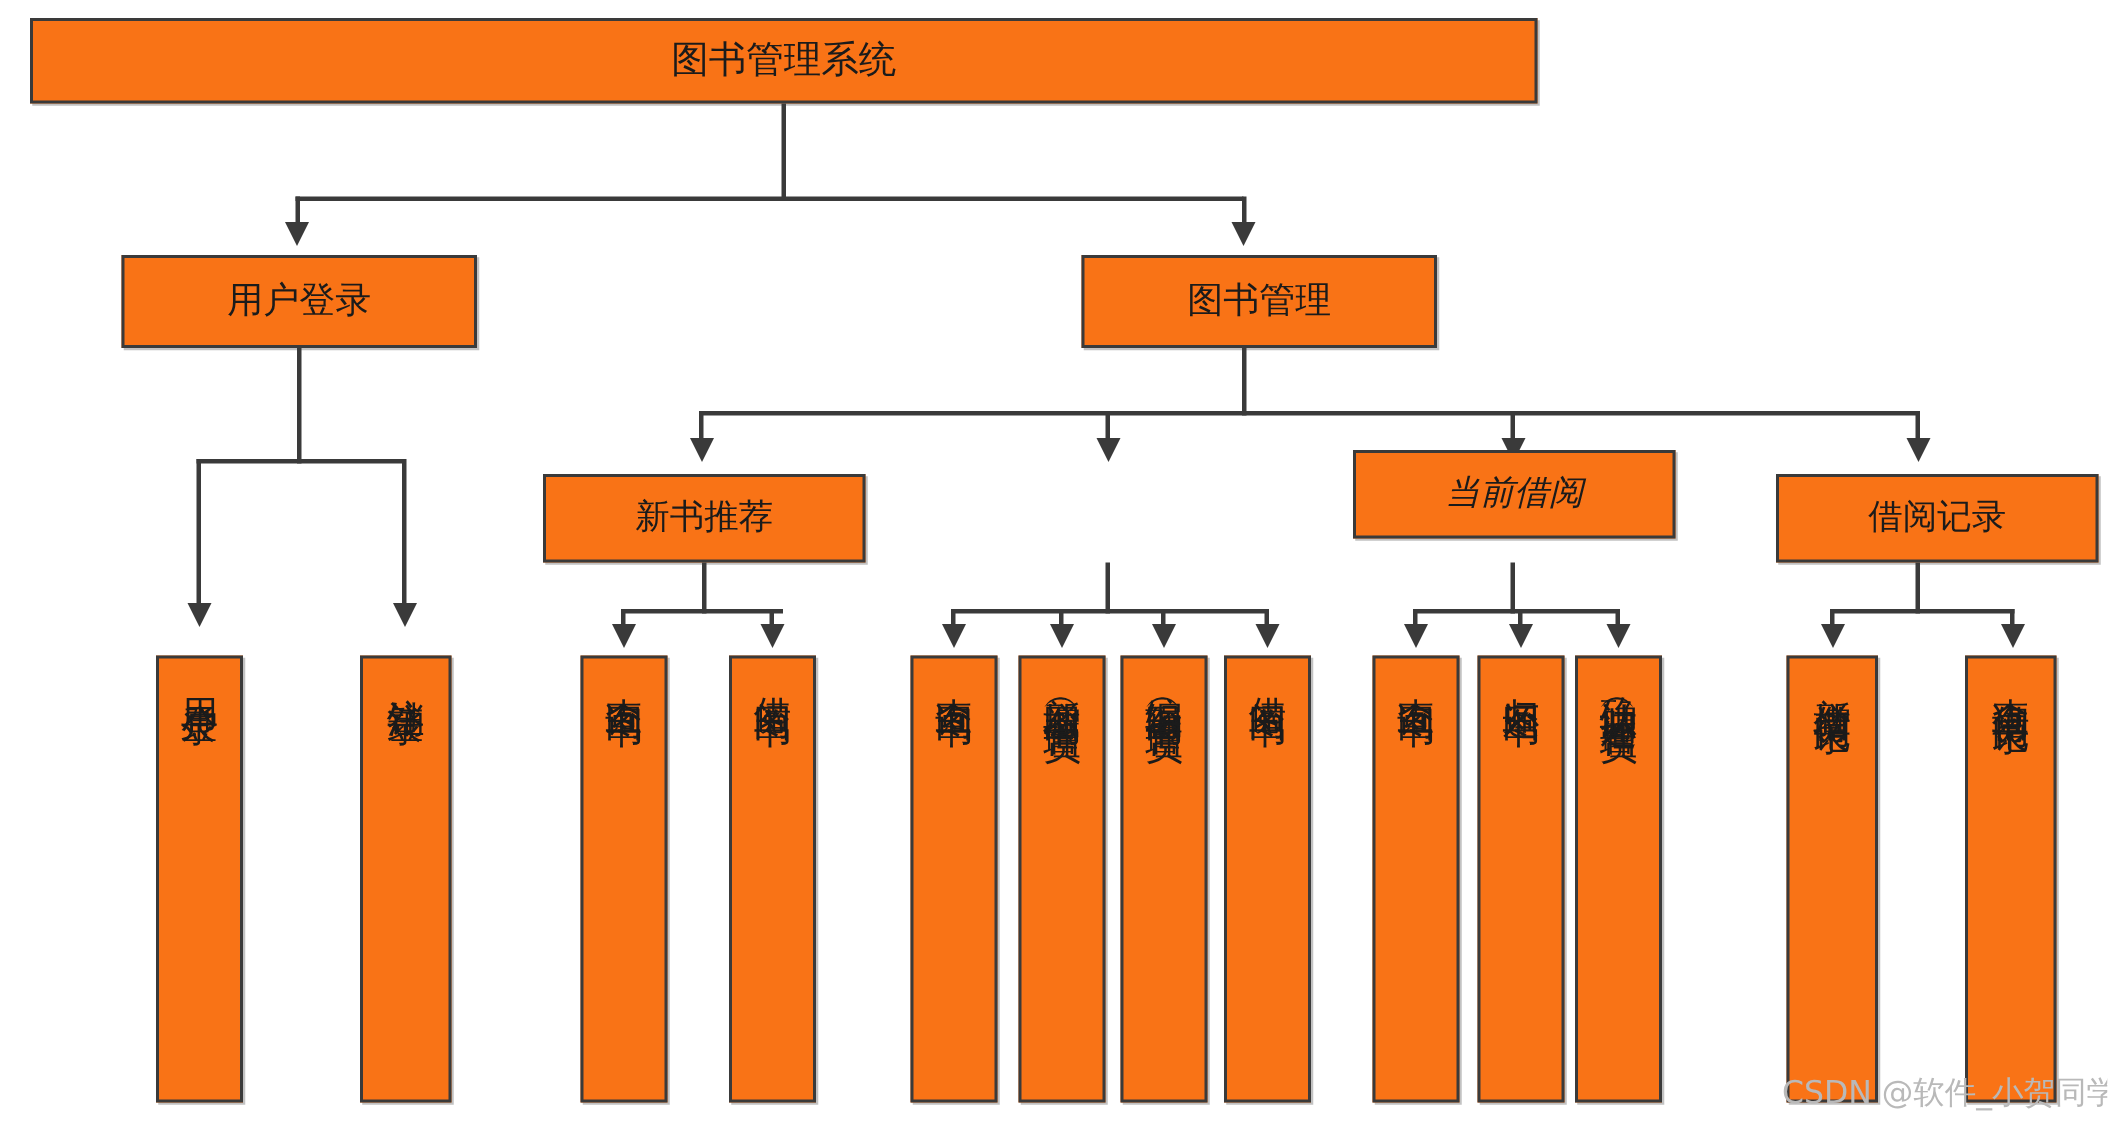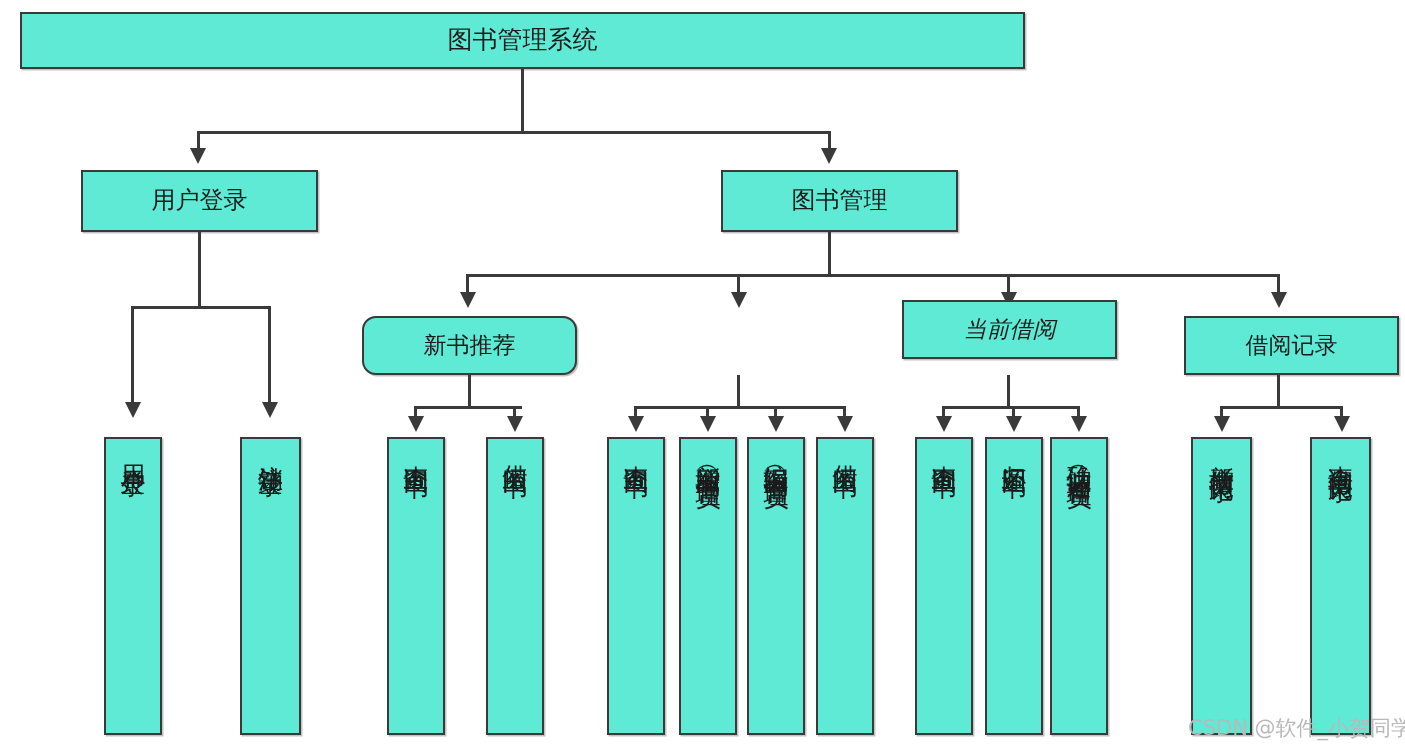--- a/index.html
+++ b/index.html
@@ -14,21 +14,21 @@
     position: relative;
     width: 1405px;
     height: 747px;
     background: #ffffff;
     overflow: hidden;
   }
   
   .node {
     position: absolute;
     box-sizing: border-box;
-    background: #5eead4;
+    background: #f97316;
     border: 2px solid #3a3a3a;
     box-shadow: 1.5px 1.5px 0 rgba(120,120,120,0.45);
     display: flex;
     align-items: center;
     justify-content: center;
     color: #1b1b1b;
   }
   .node .label {
     display: block;
     text-align: center;
@@ -116,21 +116,21 @@
   <div class="edge hline" style="left:466px; top:274px; width:814px;"></div>
   <div class="edge vline" style="left:466px; top:274px; height:20px;"></div>
   <div class="arrow" style="left:460px; top:292px;"></div>
   <div class="edge vline" style="left:737px; top:274px; height:20px;"></div>
   <div class="arrow" style="left:731px; top:292px;"></div>
   <div class="edge vline" style="left:1007px; top:274px; height:20px;"></div>
   <div class="arrow" style="left:1001px; top:292px;"></div>
   <div class="edge vline" style="left:1277px; top:274px; height:20px;"></div>
   <div class="arrow" style="left:1271px; top:292px;"></div>
 
-  <div class="node lvl2" style="left: 362px; top: 316px; width: 215px; height: 59px; border-radius: 14px;">
+  <div class="node lvl2" style="left: 362px; top: 316px; width: 215px; height: 59px;">
     <span class="label">新书推荐</span>
   </div>
   <div class="node lvl2" style="left: 902px; top: 300px; width: 215px; height: 59px; font-style: italic;">
     <span class="label">当前借阅</span>
   </div>
   <div class="node lvl2" style="left: 1184px; top: 316px; width: 215px; height: 59px;">
     <span class="label">借阅记录</span>
   </div>
 
   <div class="edge vline" style="left:468px; top:375px; height:34px;"></div>

